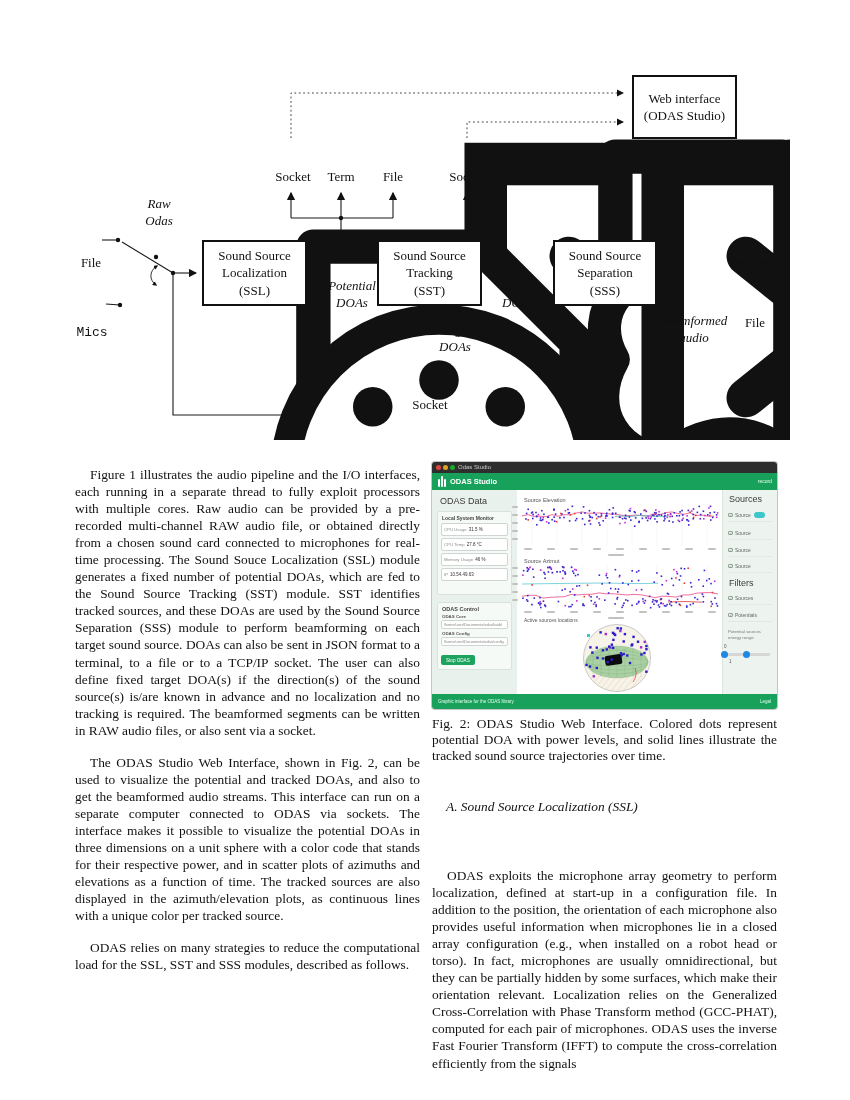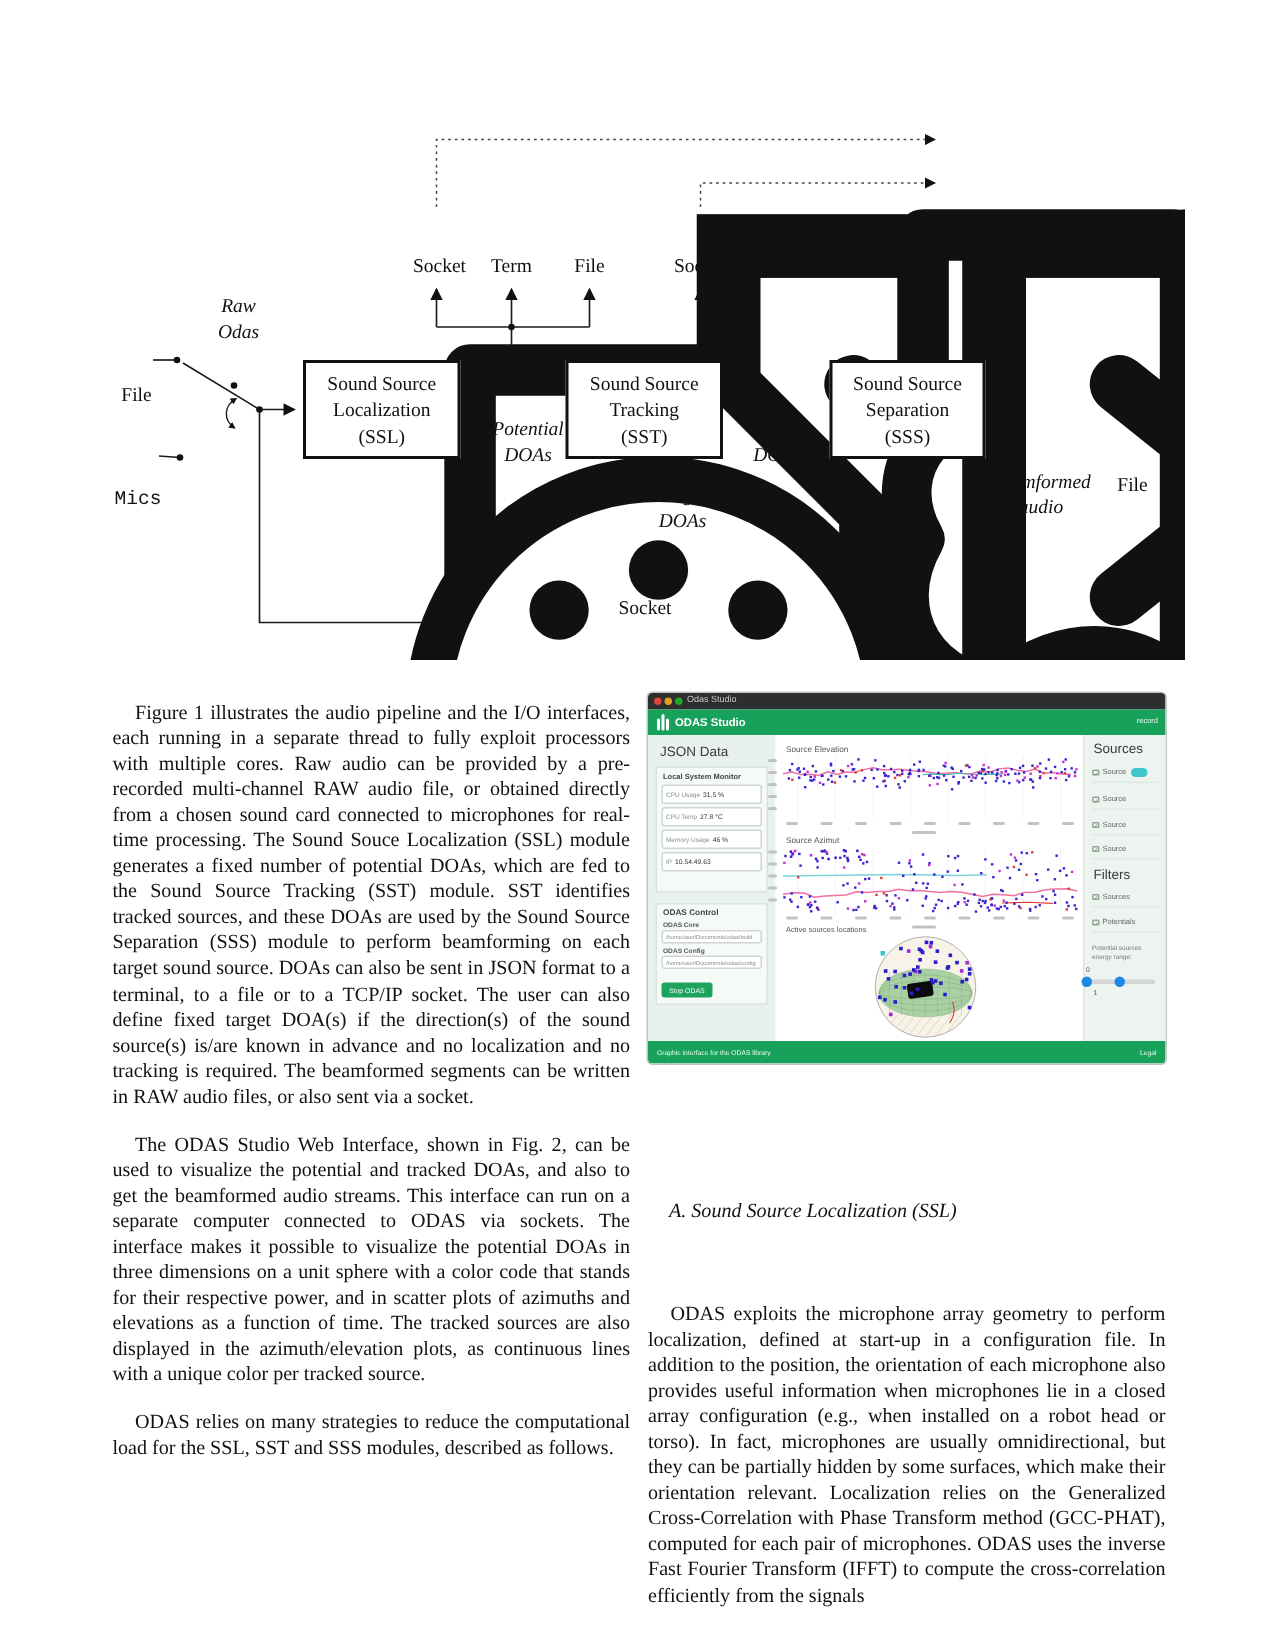--- a/index.html
+++ b/index.html
@@ -167,20 +167,22 @@
 
     <div class="dbox" style="left:142px;top:172px;width:101px;height:62px;">Sound Source
 Localization
 (SSL)</div>
     <div class="dbox" style="left:317px;top:172px;width:101px;height:62px;">Sound Source
 Tracking
 (SST)</div>
     <div class="dbox" style="left:493px;top:172px;width:100px;height:62px;">Sound Source
 Separation
 (SSS)</div>
+    <div class="dbox" style="left:572px;top:7px;width:101px;height:60px;line-height:17px;">Web interface
+(ODAS Studio)</div>
 
     <div class="flabel" style="left:203px;top:101px;width:60px;">Socket</div>
     <div class="flabel" style="left:251px;top:101px;width:60px;">Term</div>
     <div class="flabel" style="left:303px;top:101px;width:60px;">File</div>
     <div class="flabel" style="left:377px;top:101px;width:60px;">Socket</div>
     <div class="flabel" style="left:428px;top:101px;width:60px;">Term</div>
     <div class="flabel" style="left:478px;top:101px;width:60px;">File</div>
     <div class="flabel" style="left:1px;top:187px;width:60px;">File</div>
     <div class="flabel" style="left:2px;top:257px;width:60px;font-family:Liberation Mono, monospace;">Mics</div>
     <div class="flabel" style="left:662px;top:187px;width:60px;">Socket</div>
@@ -221,21 +223,21 @@
           <i style="left:7px;height:8px;"></i>
       </span>
       <span class="brand">ODAS Studio</span>
       <span class="recbtn">record</span>
     </div>
 
     <div class="panelL"></div>
     <div class="mainbg"></div>
     <div class="panelR"></div>
 
-    <div class="f2head" style="left:8px;top:34px;">JSON Data</div>
+    <div class="f2head" style="left:8px;top:34px;">ODAS Data</div>
     <div class="f2card" style="left:5px;top:49px;width:75px;height:84px;">
       <div class="f2cardtitle">Local System Monitor</div>
       <div class="mrow">
         <span class="mlabel">CPU Usage</span>
         <span class="mvalue">31.5 %</span>
       </div>
       <div class="mrow">
         <span class="mlabel">CPU Temp</span>
         <span class="mvalue">27.8 °C</span>
       </div>
@@ -796,18 +798,19 @@
       <div class="smudge" style="left: 80px; top: 60px; width: 6px;"></div>
       <div class="smudge" style="left: 80px; top: 121px; width: 6px;"></div>
       <div class="smudge" style="left: 80px; top: 68px; width: 6px;"></div>
       <div class="smudge" style="left: 80px; top: 129px; width: 6px;"></div>
       <div class="smudge" style="left: 80px; top: 76px; width: 6px;"></div>
       <div class="smudge" style="left: 80px; top: 137px; width: 6px;"></div>
       <div class="smudge" style="left: 176px; top: 92px; width: 16px;"></div>
       <div class="smudge" style="left: 176px; top: 155px; width: 16px;"></div>
     </div>
 
+  <div class="col caption2" style="left:432px;top:716px;">Fig. 2: ODAS Studio Web Interface. Colored dots represent potential DOA with power levels, and solid lines illustrate the tracked sound source trajectories over time.</div>
   <div class="col secheading" style="left:432px;top:799px;">A. Sound Source Localization (SSL)</div>
   <div class="col" style="left:432px;top:824px;margin-top:43px;">
     <p class="para">ODAS exploits the microphone array geometry to perform localization, defined at start-up in a configuration file. In addition to the position, the orientation of each microphone also provides useful information when microphones lie in a closed array configuration (e.g., when installed on a robot head or torso). In fact, microphones are usually omnidirectional, but they can be partially hidden by some surfaces, which make their orientation relevant. Localization relies on the Generalized Cross-Correlation with Phase Transform method (GCC-PHAT), computed for each pair of microphones. ODAS uses the inverse Fast Fourier Transform (IFFT) to compute the cross-correlation efficiently from the signals</p>
   </div>
 
 </div>
 
 </body></html>

